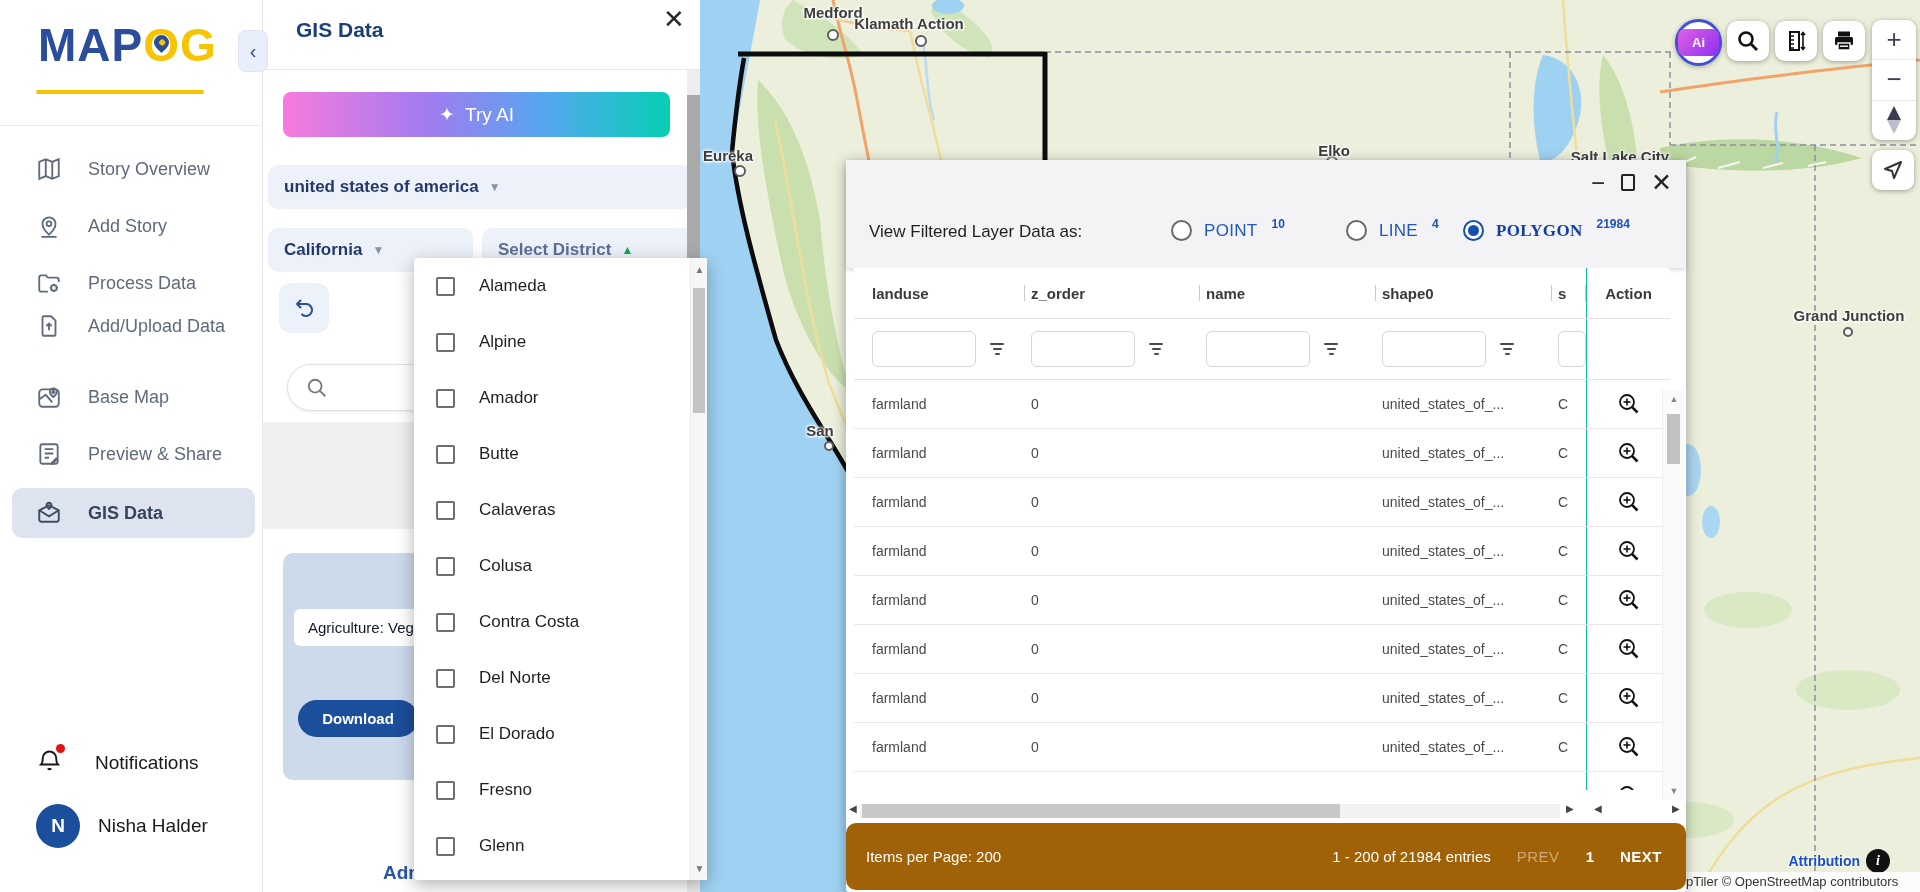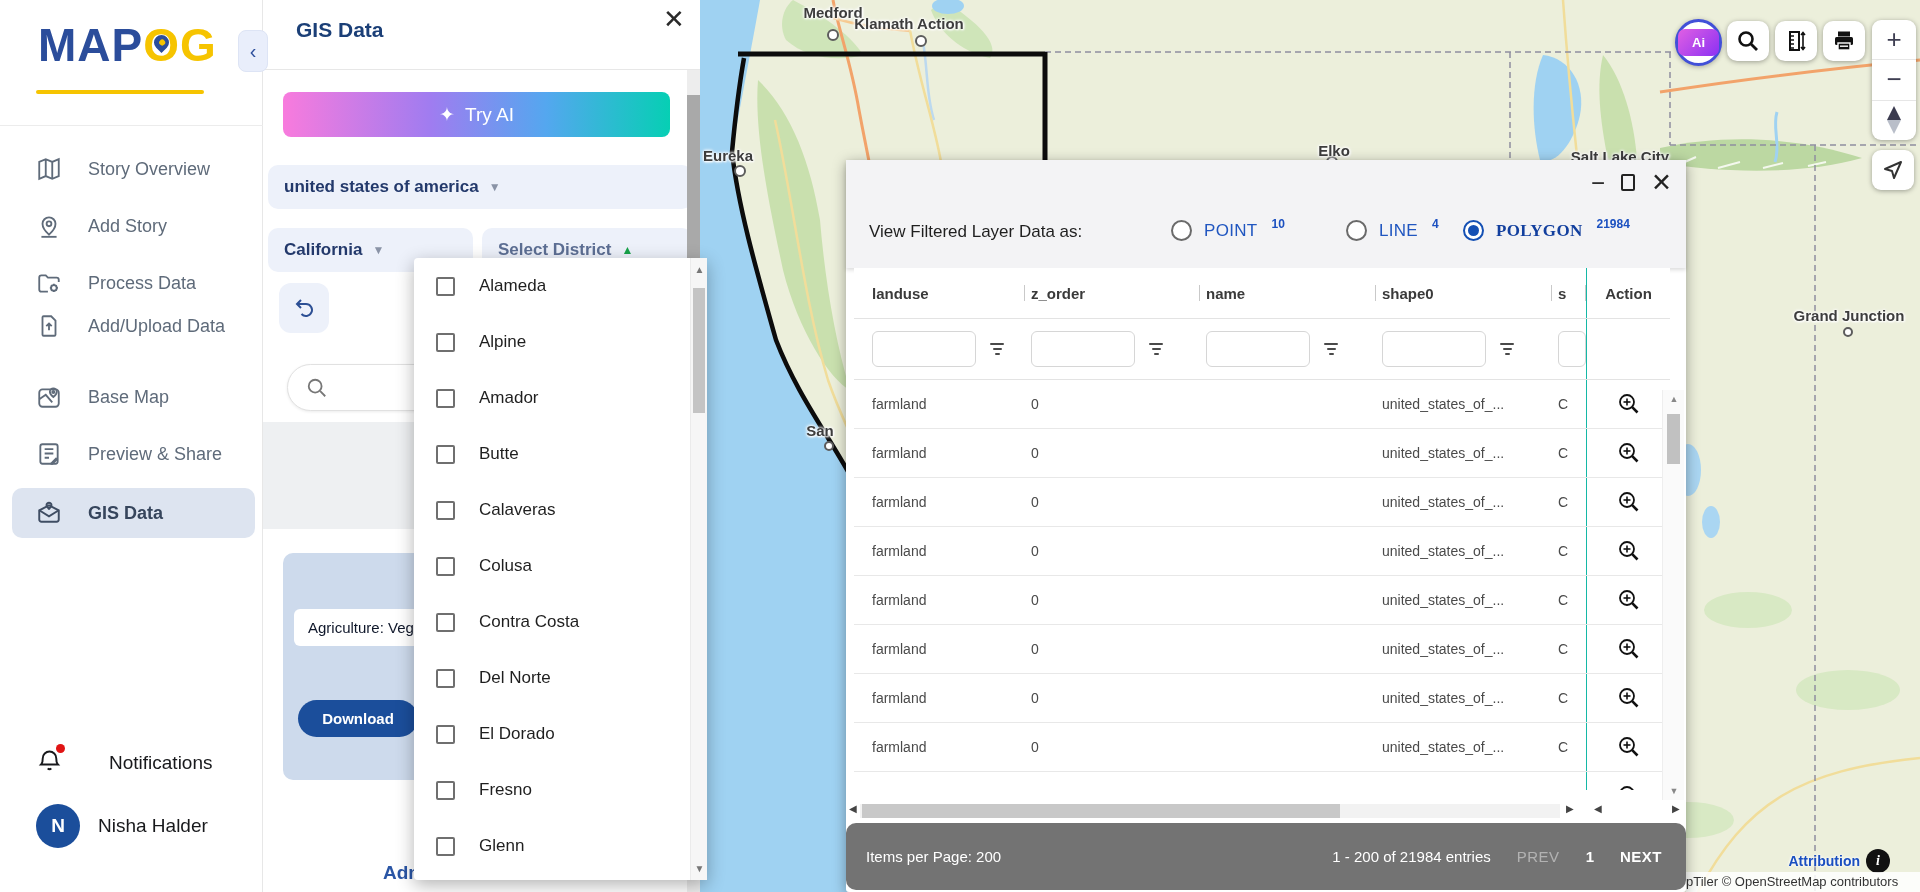--- a/index.html
+++ b/index.html
@@ -40,21 +40,21 @@
   #logo-underline { position:absolute; left:36px; top:90px; width:168px; height:4px; background:#f6c400; border-radius:2px; }
   .logo-pin { position:absolute; left:11px; top:16px; width:15px; height:15px; background:#2b4d9b; border-radius:50% 50% 50% 0; transform:rotate(-45deg); }
   .logo-pin::after { content:""; position:absolute; left:4.5px; top:4.5px; width:6px; height:6px; background:#f6c400; border-radius:50%; }
   #sidebar-divider { position:absolute; left:0; top:125px; width:263px; height:1px; background:#ececec; }
   #collapse-btn { position:absolute; left:238px; top:30px; width:30px; height:42px; background:#e9eefb; border:1px solid #dde4f5;
     border-radius:8px; color:#2b4d9b; font-size:20px; display:flex; align-items:center; justify-content:center; z-index:36; }
   .nav-item { position:absolute; left:12px; width:243px; height:50px; display:flex; align-items:center; gap:26px; padding-left:24px;
     color:#5f6b7a; font-size:18px; border-radius:10px; }
   .nav-item svg { flex:0 0 26px; }
   .nav-item.active { background:#dde4f0; color:#36455c; font-weight:bold; }
-  #notif-row { position:absolute; left:36px; top:740px; width:220px; height:46px; display:flex; align-items:center; gap:46px; color:#18191c; font-size:19px;}
+  #notif-row { position:absolute; left:36px; top:740px; width:220px; height:46px; display:flex; align-items:center; gap:32px; color:#18191c; font-size:19px;}
   .bell-wrap { position:relative; }
   .bell-dot { position:absolute; right:-2px; top:-3px; width:9px; height:9px; border-radius:50%; background:#e01414; }
   #user-row { position:absolute; left:36px; top:800px; width:220px; height:52px; display:flex; align-items:center; gap:18px; font-size:19px; color:#18191c;}
   #avatar { width:44px; height:44px; border-radius:50%; background:#1b4e9b; color:#fff; font-size:19px; font-weight:bold;
     display:flex; align-items:center; justify-content:center; }
 
   
   #gis-panel { position:absolute; left:263px; top:0; width:437px; height:892px; background:#fff; z-index:30; }
   #gis-title { position:absolute; left:33px; top:18px; font-size:21px; font-weight:bold; color:#1b3f77; }
   #gis-close { position:absolute; left:396px; top:4px; font-size:26px; color:#2a2a2a; width:30px; height:30px; text-align:center; }
@@ -134,21 +134,21 @@
   
   #dlg-vsb { position:absolute; left:816px; top:230px; width:22px; height:410px; background:#fafafa; border-left:1px solid #eee; }
   #dlg-vsb .thumb { position:absolute; left:4px; top:24px; width:13px; height:50px; background:#c1c1c1; }
   #dlg-vsb .a { position:absolute; left:0; width:22px; text-align:center; font-size:9px; color:#888; }
   
   #dlg-hsb { position:absolute; left:0; top:640px; width:840px; height:22px; background:#fff; display:flex; align-items:center; }
   #dlg-hsb .track { position:absolute; left:14px; top:4px; width:700px; height:14px; background:#f2f2f2; }
   #dlg-hsb .thumb { position:absolute; left:16px; top:4px; width:478px; height:14px; background:#c8c8c8; }
   .hsb-a { position:absolute; top:3px; font-size:10px; color:#444; }
   
-  #pager { position:absolute; left:0; top:663px; width:840px; height:67px; background:#737373; border-radius:10px;
+  #pager { position:absolute; left:0; top:663px; width:840px; height:67px; background:#a16207; border-radius:10px;
     display:flex; align-items:center; color:#fff; font-size:15px; }
   #pager .left { margin-left:20px; }
   #pager .right { margin-left:auto; margin-right:24px; display:flex; align-items:center; gap:26px; }
   #pager .prev { color:rgba(255,255,255,.45); letter-spacing:.5px; }
   #pager .next { font-weight:bold; letter-spacing:.5px; }
   #pager .pg { font-weight:bold; }
 </style>
 </head>
 <body>
 

